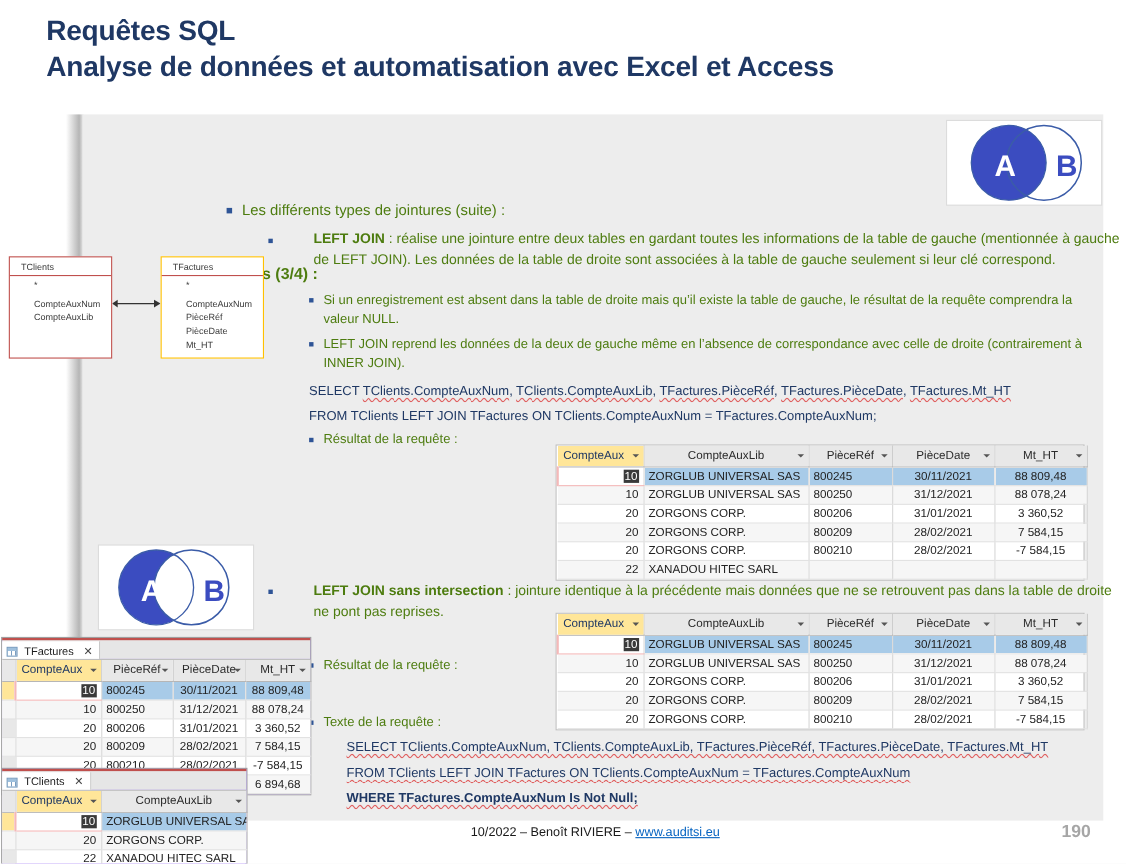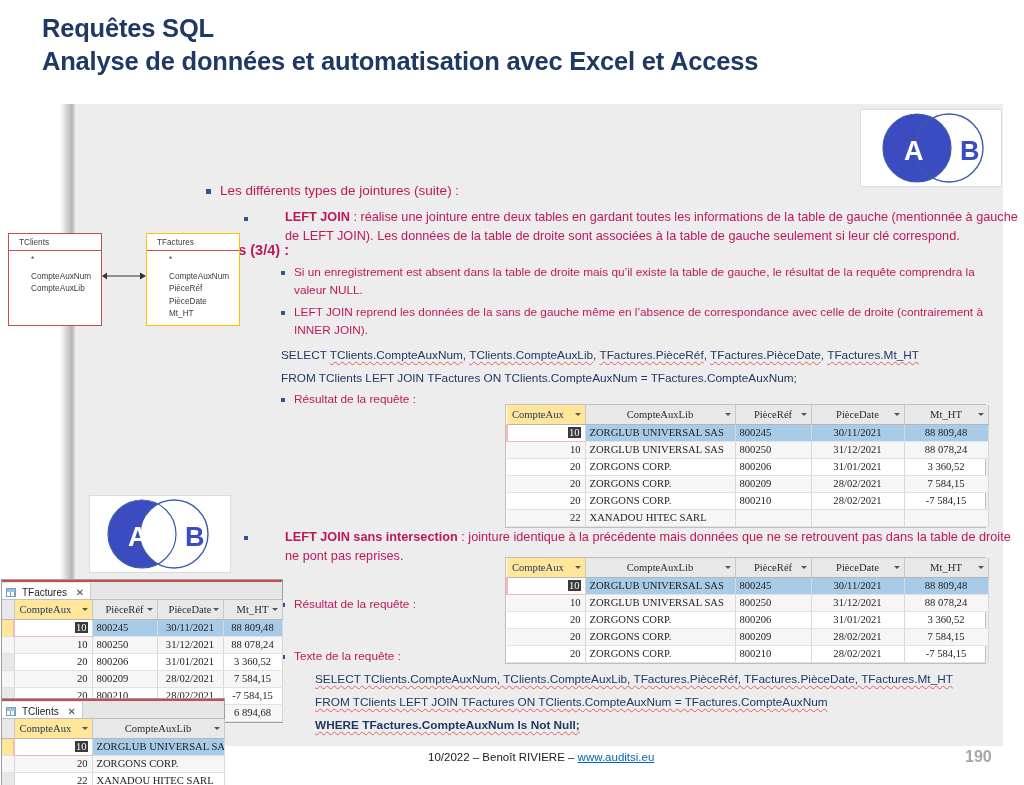--- a/index.html
+++ b/index.html
@@ -24,21 +24,21 @@
     width: 928px; height: 642px;
     background: #EDEDED;
   }
   .slide-shadow {
     position: absolute; left: 60px; top: 104px; width: 16px; height: 642px;
     background: linear-gradient(to right, rgba(255,255,255,0) 0%, rgba(120,120,120,0.55) 75%, rgba(160,160,160,0.2) 100%);
   }
   .slide-inner { position:absolute; left:0; top:0; width:928px; height:642px; }
 
   
-  .txt { position: absolute; color: #be185d; }
+  .txt { position: absolute; color: #4d7c0f; }
   .b1 { font-size: 14.5px; font-weight: bold; line-height: 20px; }
   .b2 { font-size: 13.5px; line-height: 20px; }
   .b3 { font-size: 12.7px; line-height: 18.5px; margin-left: 28px; }
   .b4 { font-size: 11.8px; line-height: 17.5px; }
   .sql { font-size: 11.8px; line-height: 23px; color: #1F3864; }
   .bold { font-weight: bold; }
 
   .marker-check { position:absolute; font-size:14px; color:#1F3864; font-weight:bold; }
   .marker-sq {
     position: absolute; width: 5px; height: 5px; background: #2E5496;
@@ -70,21 +70,20 @@
   .rel-box.focus .rel-title { border-bottom-color: #C0504D; }
   .rel-fields { padding: 3px 0 0 22px; }
   .rel-fields div { line-height: 12.6px; }
   .rel-arrow { position: absolute; height: 10px; }
 
   
   .ds {
     position: absolute; background: #fff;
     font-size: 10.6px; color: #222;
     border: 1px solid #BFBFBF;
-    font-family: Liberation Serif, serif;
   }
   .ds table { border-collapse: collapse; width: 100%; table-layout: fixed; }
   .ds th {
     background: #E8E8E8; color: #2b2b2b; font-weight: normal;
     border-right: 1px solid #C8C8C8; border-bottom: 1px solid #B6B6B6;
     padding: 2px 4px; text-align: center; position: relative;
     height: 19px; font-size: 10.6px;
   }
   .ds th.key { background: #FFE699; color:#1F3864; text-align: left; padding-left:5px; }
   .ds th .caret {
@@ -162,21 +161,21 @@
 
     <div class="marker-sq sm" style="left:169px; top:113px;"></div>
     <div class="txt b3" style="left:182px; top:104px; width:743px;">
       <span class="bold">LEFT JOIN</span><span> : réalise une jointure entre deux tables en gardant toutes les informations de la table de gauche (mentionnée à gauche de LEFT JOIN). Les données de la table de droite sont associées à la table de gauche seulement si leur clé correspond.</span>
     </div>
 
     <div class="marker-sq sm" style="left:206px; top:167px;"></div>
     <div class="txt b4" style="left:219px; top:160px; width:700px;">Si un enregistrement est absent dans la table de droite mais qu’il existe la table de gauche, le résultat de la requête comprendra la valeur NULL.</div>
 
     <div class="marker-sq sm" style="left:206px; top:207px;"></div>
-    <div class="txt b4" style="left:219px; top:200px; width:700px;">LEFT JOIN reprend les données de la sans de gauche même en l’absence de correspondance avec celle de droite (contrairement à INNER JOIN).</div>
+    <div class="txt b4" style="left:219px; top:200px; width:700px;">LEFT JOIN reprend les données de la deux de gauche même en l’absence de correspondance avec celle de droite (contrairement à INNER JOIN).</div>
 
     <div class="txt sql" style="left:206px; top:240px; width:720px;">
       <div><span>SELECT </span><span class="sq-u">TClients.CompteAuxNum</span>, <span class="sq-u">TClients.CompteAuxLib</span>, <span class="sq-u">TFactures.PièceRéf</span>, <span class="sq-u">TFactures.PièceDate</span>, <span class="sq-u">TFactures.Mt_HT</span></div>
       <div>FROM TClients LEFT JOIN TFactures ON TClients.CompteAuxNum = TFactures.CompteAuxNum;</div>
     </div>
 
     <div class="marker-sq sm" style="left:206px; top:294px;"></div>
     <div class="txt b4" style="left:219px; top:287px;">Résultat de la requête :</div>
 
     <div class="marker-sq sm" style="left:169px; top:432px;"></div>

